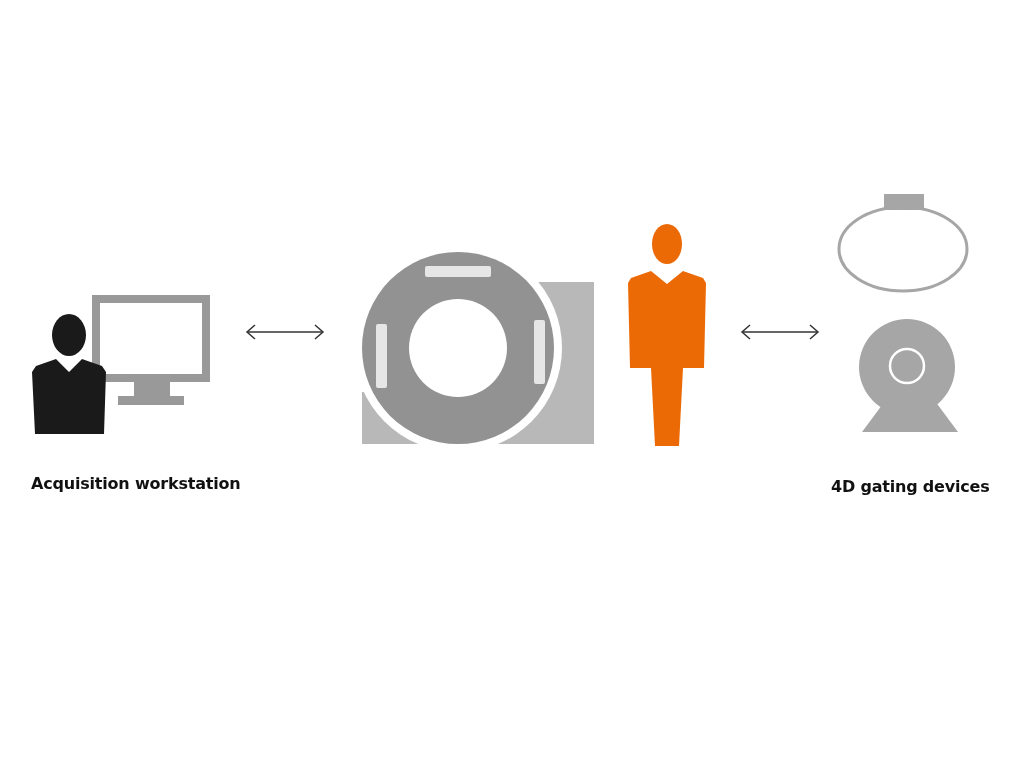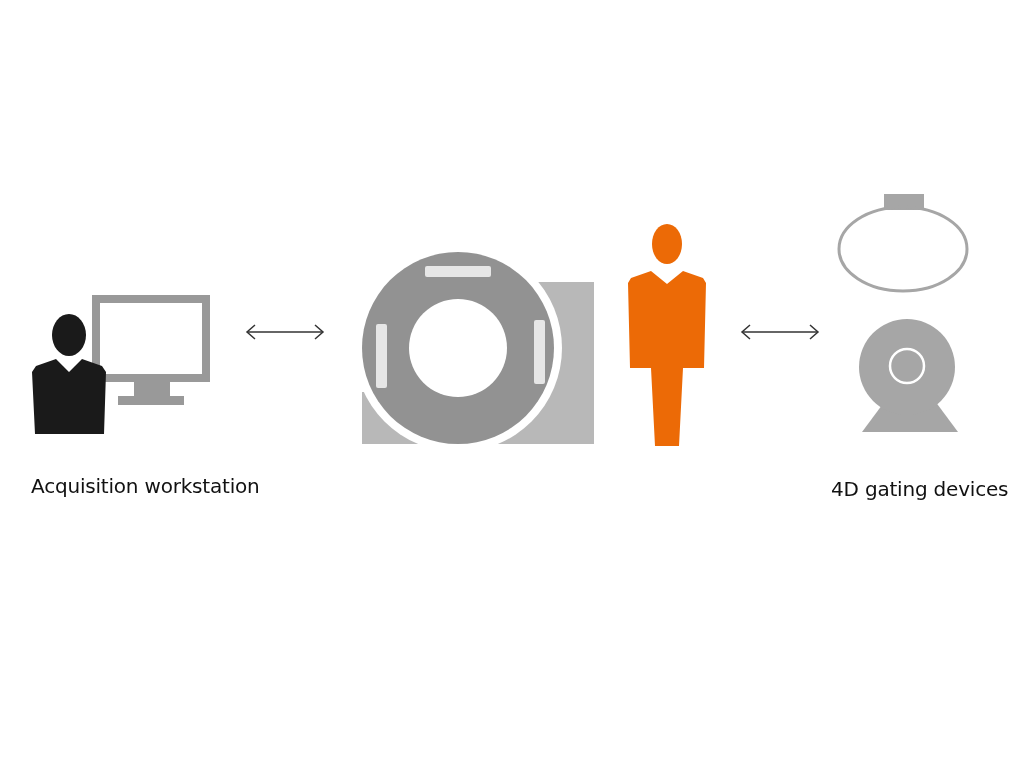--- a/index.html
+++ b/index.html
@@ -3,21 +3,21 @@
   <meta charset="utf-8">
   <style>
     html, body { margin: 0; padding: 0; }
     body {
       width: 1024px; height: 768px; background: #ffffff;
       position: relative; overflow: hidden;
       font-family: "Liberation Sans", "DejaVu Sans", sans-serif;
     }
     .abs { position: absolute; }
     .label {
-      position: absolute; font-weight: normal; font-size: 20px; color: #111111;
+      position: absolute; font-weight: bold; font-size: 16px; color: #111111;
       white-space: nowrap; letter-spacing: -0.2px;
       font-family: "DejaVu Sans", sans-serif;
     }
     svg { display: block; }
   </style>
 </head>
 <body>
 
 <div class="abs" style="left:28px; top:292px; width:186px; height:146px;">
   <svg width="186" height="146" viewBox="0 0 186 146">

